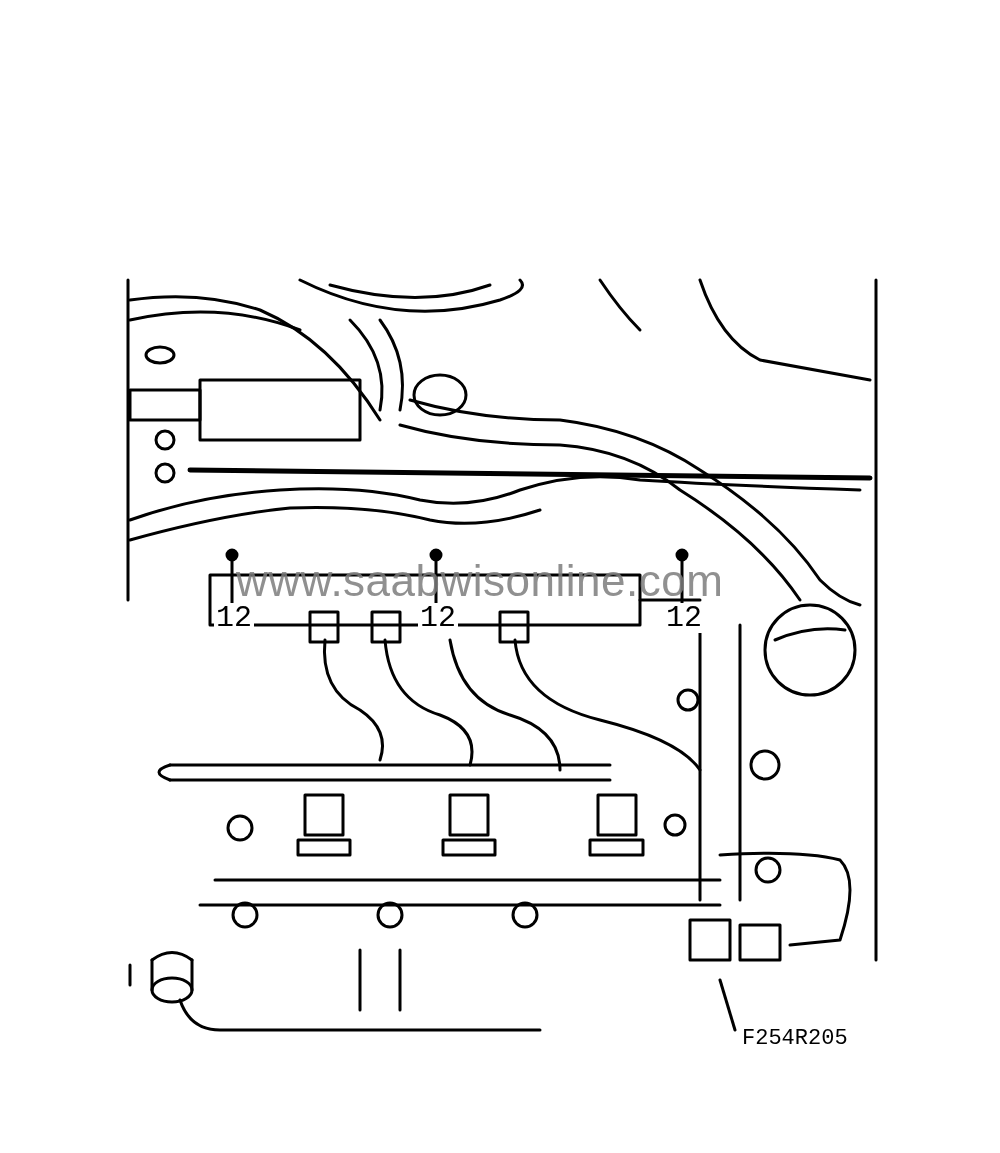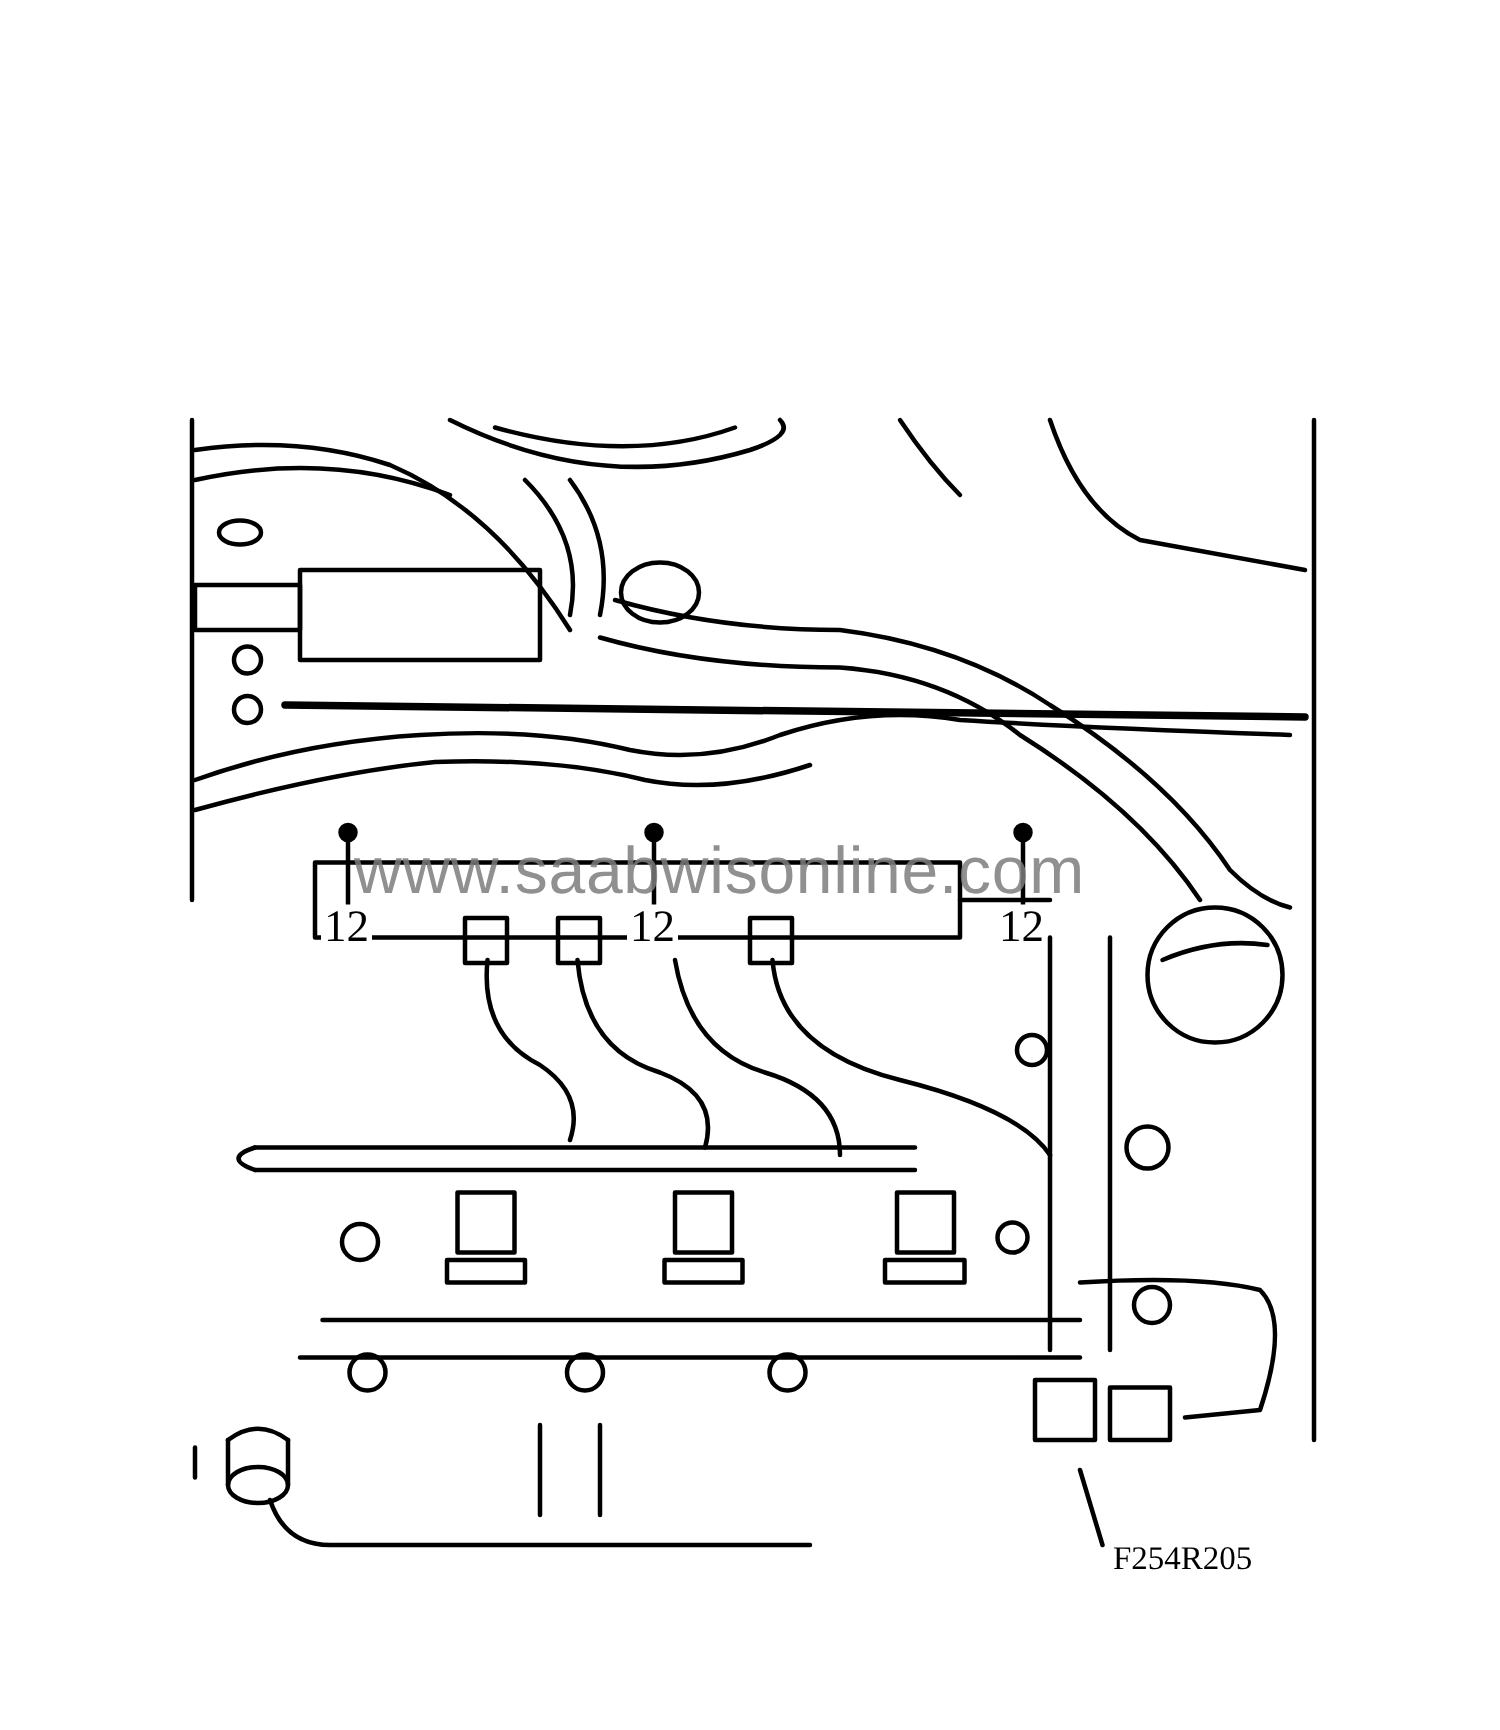--- a/index.html
+++ b/index.html
@@ -1,18 +1,18 @@
 <!DOCTYPE html>
 <html><head>
 <meta charset="utf-8">
 <style>
   html, body { margin:0; padding:0; background:#ffffff; }
   body { width:1000px; height:1153px; position:relative; overflow:hidden; font-family:"Liberation Sans", sans-serif; }
   .figure { position:absolute; left:0; top:0; width:1000px; height:1153px; }
-  .label { position:absolute; font-family:Liberation Serif, serif; color:#000; background:#fff; line-height:1; }
+  .label { position:absolute; font-family:Liberation Mono, monospace; color:#000; background:#fff; line-height:1; }
   .callout { font-size:30px; padding:0 2px; }
   .figcode { font-size:22px; left:742px; top:1028px; }
   .watermark { position:absolute; left:236px; top:556px; font-size:44px; color:#7d7d7d; opacity:0.85; letter-spacing:0.5px; font-family:Liberation Sans, sans-serif; white-space:nowrap; }
 </style>
 </head>
 <body>
 
 <svg class="figure" viewBox="0 0 1000 1153" xmlns="http://www.w3.org/2000/svg">
   <g fill="none" stroke="#000" stroke-width="3" stroke-linecap="round" stroke-linejoin="round">
 

